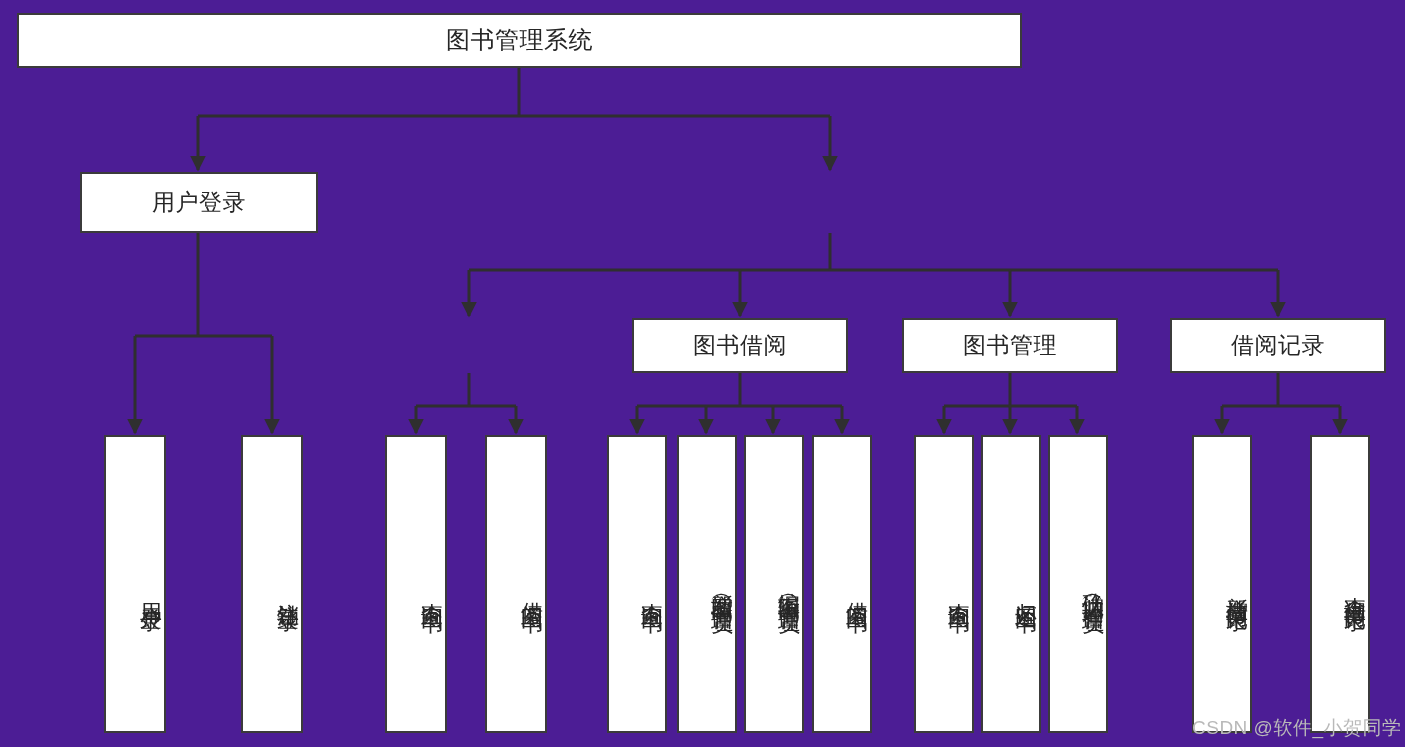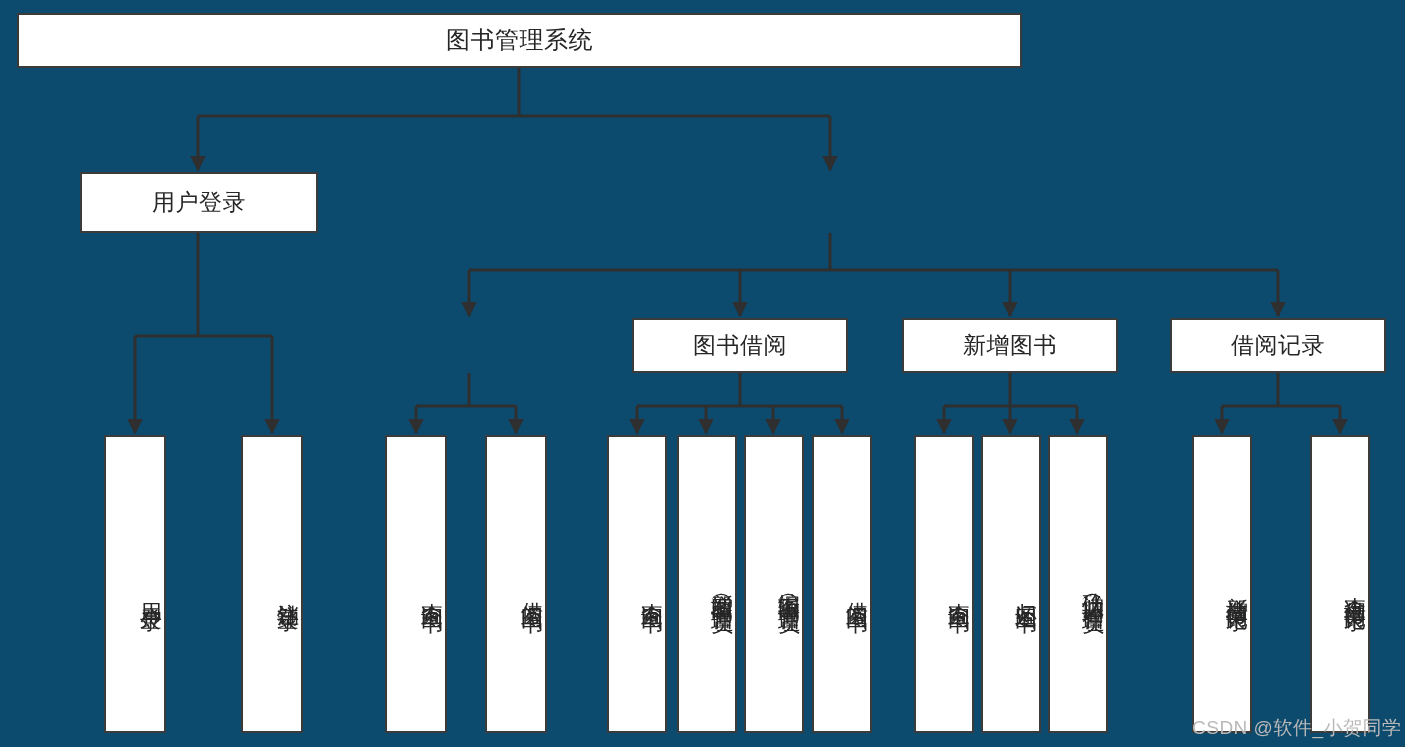--- a/index.html
+++ b/index.html
@@ -7,21 +7,21 @@
     padding: 0;
     background: #ffffff;
   }
   body {
     font-family: "Liberation Sans", "DejaVu Sans", sans-serif;
   }
   #diagram-root {
     position: relative;
     width: 1405px;
     height: 747px;
-    background: #0c4a6e;
+    background: #4c1d95;
     overflow: hidden;
   }
   #wires {
     position: absolute;
     left: 0;
     top: 0;
     width: 1405px;
     height: 747px;
     pointer-events: none;
   }
@@ -124,21 +124,21 @@
   </div>
 
   <div class="node node-h" style="left:80px; top:172px; width:238px; height:61px;">
     <span>用户登录</span>
   </div>
 
   <div class="node node-h" style="left:632px; top:318px; width:216px; height:55px;justify-content:center;">
     <span>图书借阅</span>
   </div>
   <div class="node node-h" style="left:902px; top:318px; width:216px; height:55px;">
-    <span>新增图书</span>
+    <span>图书管理</span>
   </div>
   <div class="node node-h" style="left:1170px; top:318px; width:216px; height:55px;">
     <span>借阅记录</span>
   </div>
 
   <div class="node node-v" style="left:104px; top:435px; width:62px; height:298px;">
     <span>用户登录</span>
   </div>
   <div class="node node-v" style="left:241px; top:435px; width:62px; height:298px;">
     <span>注销登录</span>

